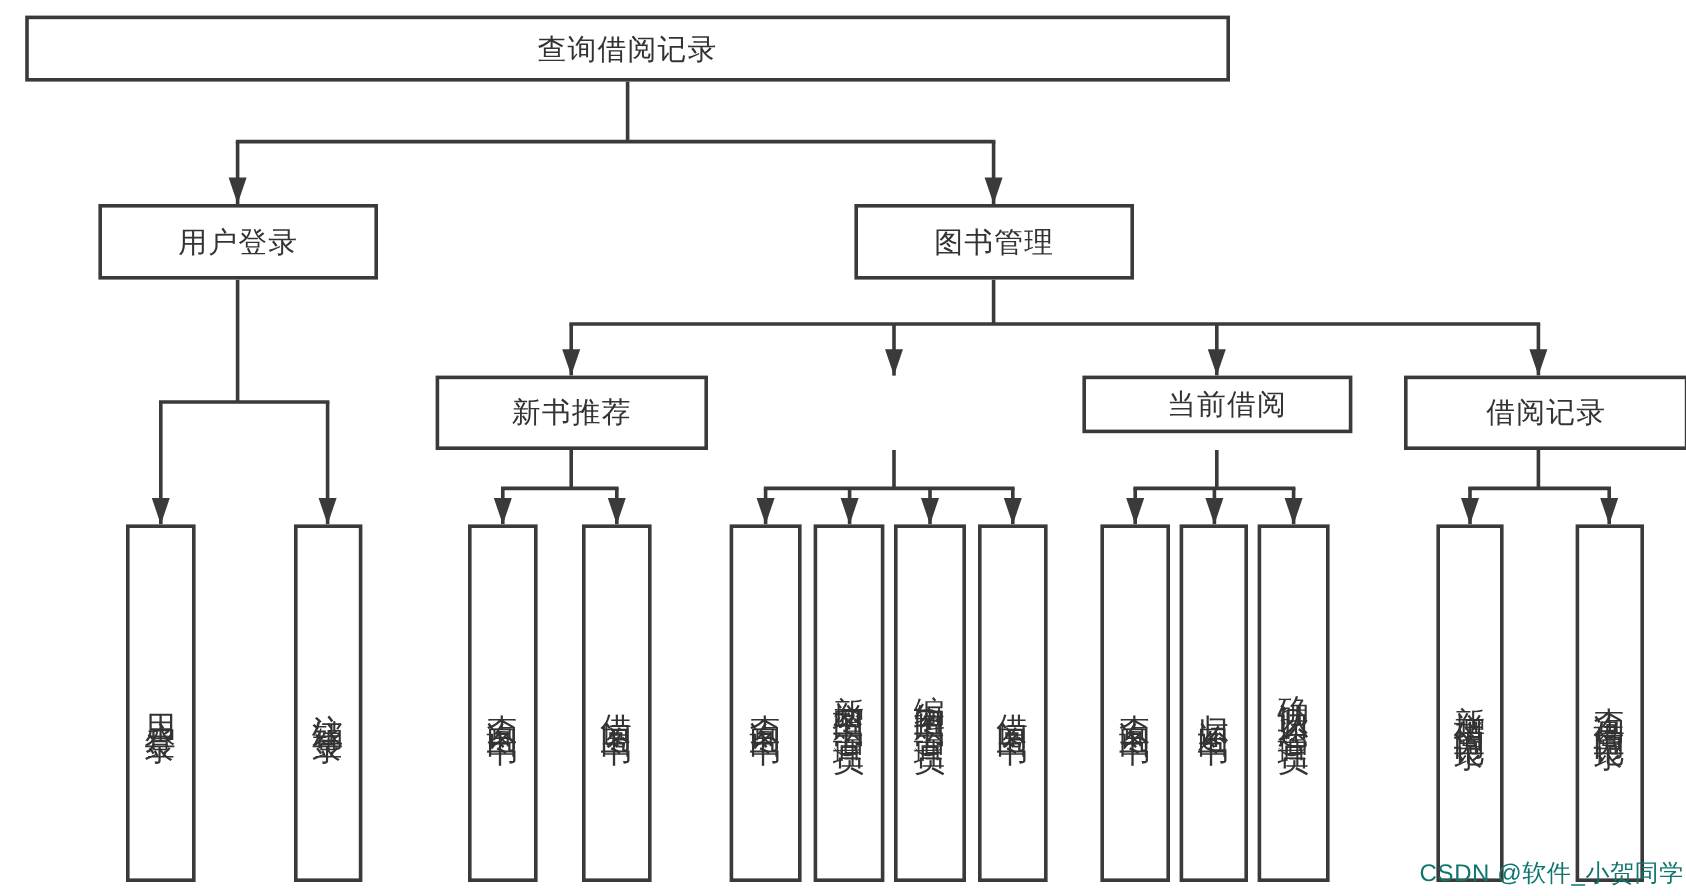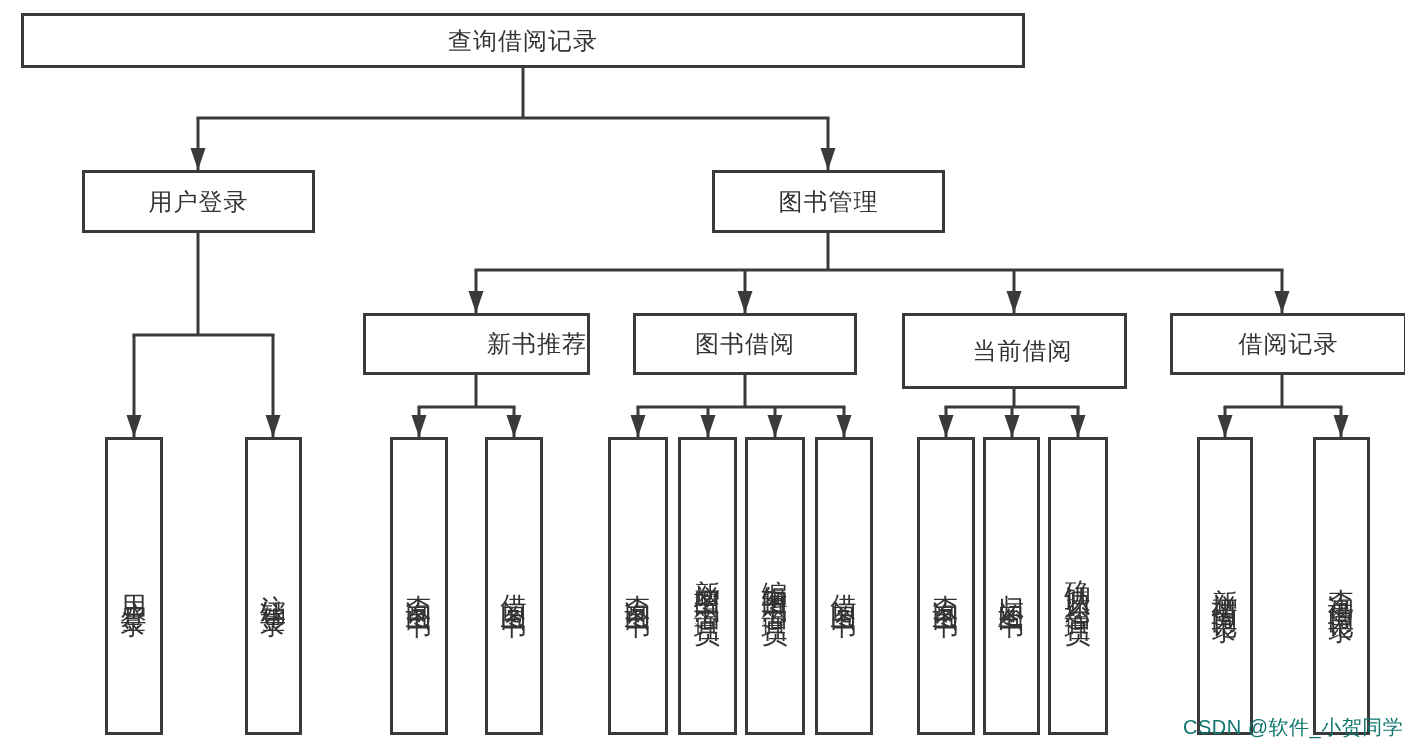--- a/index.html
+++ b/index.html
@@ -91,27 +91,24 @@
     <span class="hlabel">查询借阅记录</span>
   </div>
 
   <div class="box" style="left:82px;top:170px;width:233px;height:63px;">
     <span class="hlabel">用户登录</span>
   </div>
   <div class="box" style="left:712px;top:170px;width:233px;height:63px;align-items:center;">
     <span class="hlabel">图书管理</span>
   </div>
 
-  <div class="box" style="left:363px;top:313px;width:227px;height:62px;justify-content:flex-end;">
+  <div class="box" style="left:363px;top:313px;width:227px;height:62px;">
     <span class="hlabel">新书推荐</span>
   </div>
-  <div class="box" style="left:633px;top:313px;width:224px;height:62px;">
-    <span class="hlabel">图书借阅</span>
-  </div>
-  <div class="box" style="left:902px;top:313px;width:225px;height:76px;padding-left:16px;">
+  <div class="box" style="left:902px;top:313px;width:225px;height:48px;padding-left:16px;">
     <span class="hlabel">当前借阅</span>
   </div>
   <div class="box" style="left:1170px;top:313px;width:237px;height:62px;">
     <span class="hlabel">借阅记录</span>
   </div>
 
   <div class="box leaf" style="left:105px;width:58px;">用户登录</div>
   <div class="box leaf" style="left:245px;width:57px;">注销登录</div>
 
   <div class="box leaf" style="left:390px;width:58px;">查询图书</div>

